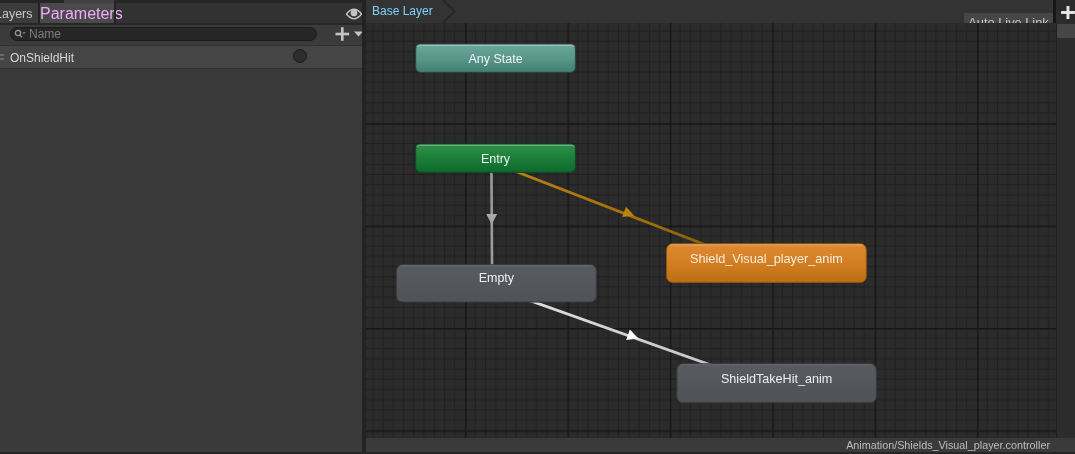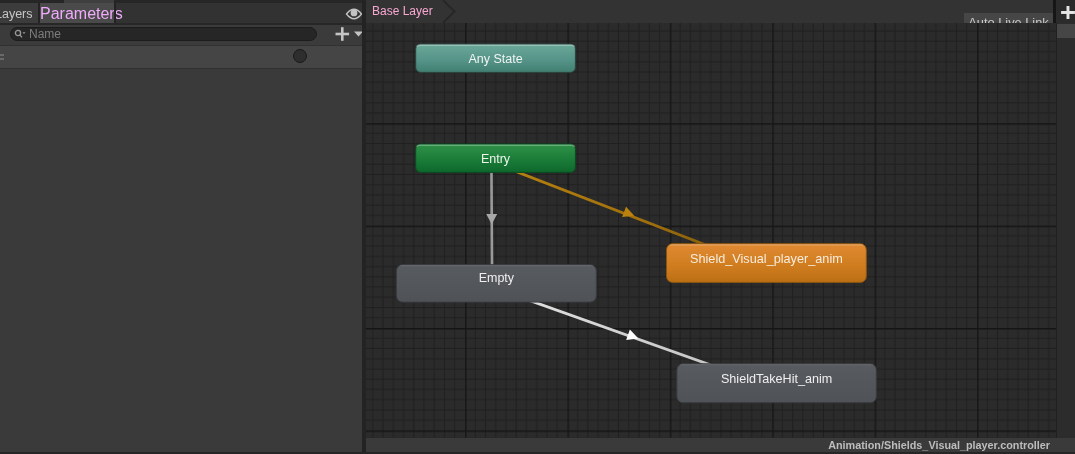--- a/index.html
+++ b/index.html
@@ -40,28 +40,29 @@
   </svg>
   <div class="abs" style="left:29px;top:27px;height:14px;color:#7d7d7d;font-size:12px;line-height:14px;text-align:right;">Name</div>
 
   <svg class="abs" style="left:334px;top:26px;" width="32" height="16" viewBox="0 0 32 16">
     <rect x="7" y="1.2" width="2.6" height="13.6" fill="#c4c4c4"></rect>
     <rect x="1.5" y="6.7" width="13.6" height="2.6" fill="#c4c4c4"></rect>
     <path d="M20 5.5 L29 5.5 L24.5 10.5 Z" fill="#c4c4c4"></path>
   </svg>
 
   <div class="abs" style="left:0;top:44.5px;width:366px;height:24px;background:#454545;border-top:1px solid #313131;border-bottom:1px solid #303030;"></div>
+  <div class="abs" style="left:10px;top:45.5px;width:200px;height:24px;color:#d8d8d8;font-size:12px;line-height:24px;">OnShieldHit</div>
   <div class="abs" style="left:293px;top:49.4px;width:14px;height:14px;border-radius:50%;background:#2e2e2e;border:1.5px solid #191919;"></div>
   <div class="abs" style="left:0;top:54px;width:4px;height:1.5px;background:#6a6a6a;"></div>
   <div class="abs" style="left:0;top:58px;width:4px;height:1.5px;background:#6a6a6a;"></div>
 
   <div class="abs" style="left:362px;top:0;width:4px;height:454px;background:#232323;"></div>
 
   <div class="abs" style="left:366px;top:0;width:709px;height:23px;background:#333333;"></div>
-  <div class="abs" style="left:372px;top:0;width:120px;height:23px;color:#f9a8d4;font-size:12px;line-height:23px;">Base Layer</div>
+  <div class="abs" style="left:372px;top:0;width:120px;height:23px;color:#7dd3fc;font-size:12px;line-height:23px;">Base Layer</div>
   <svg class="abs" style="left:441px;top:0;" width="22" height="23" viewBox="0 0 22 23">
     <path d="M2 0 L13.5 11.5 L2 23" fill="none" stroke="#272727" stroke-width="2"></path>
   </svg>
   <div class="abs" style="left:964px;top:13px;width:89px;height:20px;background:#464646;color:#c9c9c9;font-size:12.8px;line-height:20px;text-align:center;">Auto Live Link</div>
   <div class="abs" style="left:1053px;top:0;width:3px;height:23px;background:#161616;"></div>
   <div class="abs" style="left:1056px;top:0;width:19px;height:23px;background:#2b2b2b;"></div>
   <svg class="abs" style="left:1059px;top:4px;" width="17" height="16" viewBox="0 0 17 16">
     <rect x="7.5" y="2.0" width="2.95" height="13" fill="#e6e6e6"></rect>
     <rect x="2.1" y="7.0" width="13.8" height="2.95" fill="#e6e6e6"></rect>
   </svg>
@@ -144,20 +145,20 @@
       <text x="766.4" y="263.0" font-size="12.7" fill="#f7ecdd" text-anchor="middle">Shield_Visual_player_anim</text>
     </g>
     <g>
       <rect x="676.9" y="363.8" width="199.4" height="38.9" rx="6" fill="url(#gray)" stroke="#3a3c40" stroke-width="1"></rect>
       <path d="M680 364.7 L873 364.7" stroke="rgba(255,255,255,0.10)" stroke-width="1.2" fill="none"></path>
       <text x="776.6" y="382.8" font-size="12.6" fill="#efefef" text-anchor="middle">ShieldTakeHit_anim</text>
     </g>
   </svg>
 
   <div class="abs" style="left:366px;top:437.5px;width:709px;height:14px;background:#3a3a3a;"></div>
-  <div class="abs" style="left:700px;top:437.5px;width:350px;height:14px;color:#bdbdbd;font-size:10.8px;line-height:14px;text-align:right;font-weight:bold;">Animation/Shields_Visual_player.controller</div>
+  <div class="abs" style="left:700px;top:437.5px;width:350px;height:14px;color:#bdbdbd;font-size:10.8px;line-height:14px;text-align:right;">Animation/Shields_Visual_player.controller</div>
 
   <div class="abs" style="left:1056px;top:23px;width:19px;height:414.5px;background:#2c2c2c;border-left:1px solid #202020;"></div>
   <div class="abs" style="left:1057px;top:24px;width:18px;height:14px;background:#464646;"></div>
 
   <div class="abs" style="left:0;top:451.5px;width:1075px;height:2.5px;background:#262626;"></div>
 
 </div>
 
 </body></html>

